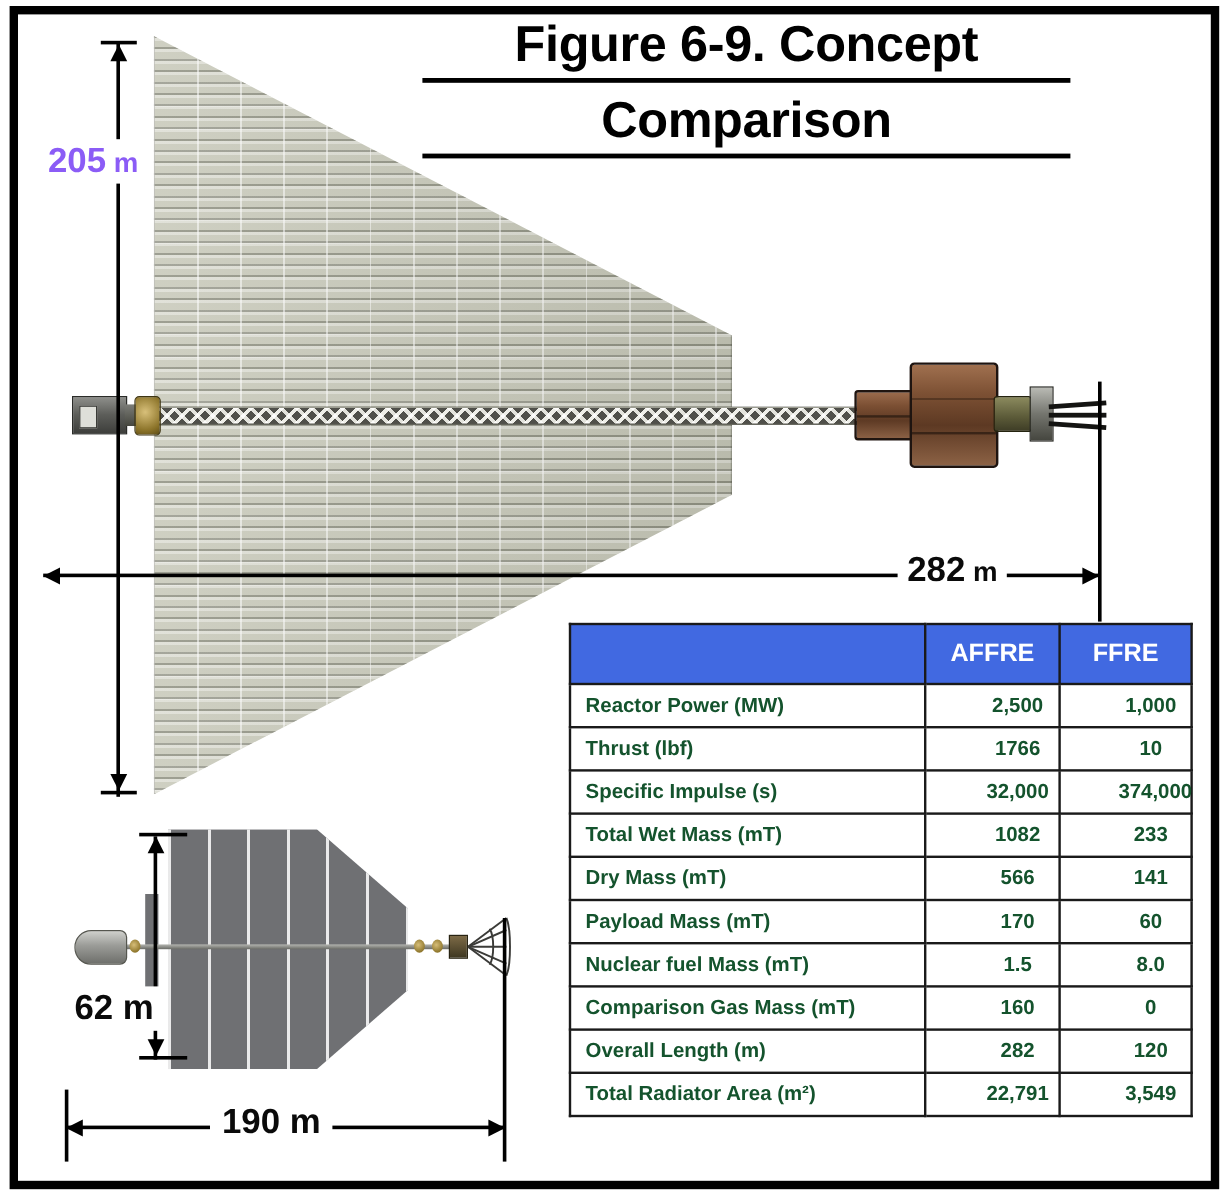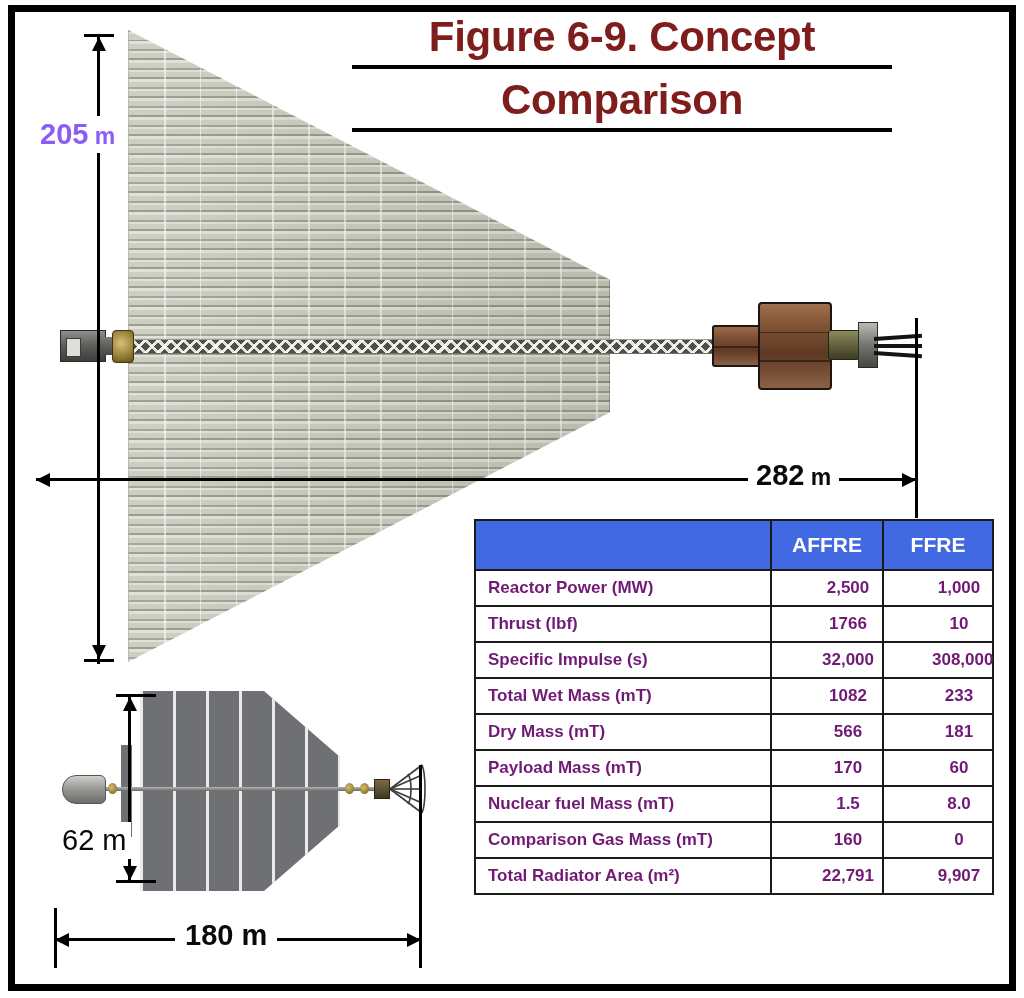--- a/index.html
+++ b/index.html
@@ -35,21 +35,21 @@
   
   .title {
     position: absolute;
     left: 352px;
     top: 10px;
     width: 540px;
     text-align: center;
     font-size: 42px;
     font-weight: bold;
     line-height: 1.28;
-    color: #7f1d1d;
+    color: #000000;
     letter-spacing: -0.3px;
   }
   .title span {
     display: inline;
     border-bottom: 4px solid #000;
     padding-bottom: 1px;
   }
   .title .l1 { display: block; }
   .title .l2 { display: block; margin-top: 4px; }
 
@@ -394,21 +394,21 @@
   .dim-62-arrow-top { left: 122.5px; top: 697px; }
   .dim-62-arrow-bot { left: 122.5px; top: 866px; }
   .dim-62-label {
     position: absolute;
     left: 57px;
     top: 822px;
     background: #fff;
     padding: 2px 5px;
     white-space: nowrap;
     font-size: 29px;
-    font-weight: normal;
+    font-weight: bold;
     color: #0a0a0a;
   }
 
   .dim-120-line {
     position: absolute;
     left: 55px;
     top: 938px;
     width: 366px;
     height: 2.5px;
     background: #000;
@@ -447,21 +447,21 @@
   table.cmp {
     border-collapse: collapse;
     width: 100%;
     table-layout: fixed;
     background: #fff;
   }
   table.cmp th, table.cmp td {
     border: 2px solid #1a1a1a;
     font-size: 17px;
     font-weight: bold;
-    color: #701a75;
+    color: #14532d;
     height: 36px;
     padding: 0 6px;
     box-sizing: border-box;
   }
   table.cmp thead th {
     background: #4169e1;
     color: #ffffff;
     font-size: 21px;
     height: 50px;
     text-align: center;
@@ -560,21 +560,21 @@
     <div class="arrow-down dim-62-arrow-bot"></div>
     <div class="dim-62-label">62 m</div>
   </div>
 
   <div>
     <div class="dim-120-ext-l"></div>
     <div class="dim-120-ext-r"></div>
     <div class="dim-120-line"></div>
     <div class="arrow-left dim-120-arrow-l"></div>
     <div class="arrow-right dim-120-arrow-r"></div>
-    <div class="dim-120-label">180 m</div>
+    <div class="dim-120-label">190 m</div>
   </div>
 
   <div class="table-wrap">
     <table class="cmp">
       <colgroup>
         <col class="col-label">
           <col class="col-a">
           <col class="col-b">
       </colgroup>
       <thead>
@@ -591,49 +591,54 @@
             <td class="val">1,000</td>
           </tr>
           <tr>
             <td class="label">Thrust (lbf)</td>
             <td class="val">1766</td>
             <td class="val">10</td>
           </tr>
           <tr>
             <td class="label">Specific Impulse (s)</td>
             <td class="val">32,000</td>
-            <td class="val">308,000</td>
+            <td class="val">374,000</td>
           </tr>
           <tr>
             <td class="label">Total Wet Mass (mT)</td>
             <td class="val">1082</td>
             <td class="val">233</td>
           </tr>
           <tr>
             <td class="label">Dry Mass (mT)</td>
             <td class="val">566</td>
-            <td class="val">181</td>
+            <td class="val">141</td>
           </tr>
           <tr>
             <td class="label">Payload Mass (mT)</td>
             <td class="val">170</td>
             <td class="val">60</td>
           </tr>
           <tr>
             <td class="label">Nuclear fuel Mass (mT)</td>
             <td class="val">1.5</td>
             <td class="val">8.0</td>
           </tr>
           <tr>
             <td class="label">Comparison Gas Mass (mT)</td>
             <td class="val">160</td>
             <td class="val">0</td>
           </tr>
           <tr>
+            <td class="label">Overall Length (m)</td>
+            <td class="val">282</td>
+            <td class="val">120</td>
+          </tr>
+          <tr>
             <td class="label">Total Radiator Area (m²)</td>
             <td class="val">22,791</td>
-            <td class="val">9,907</td>
+            <td class="val">3,549</td>
           </tr>
         </tbody>
     </table>
   </div>
 
 </div>
 
 </body></html>

